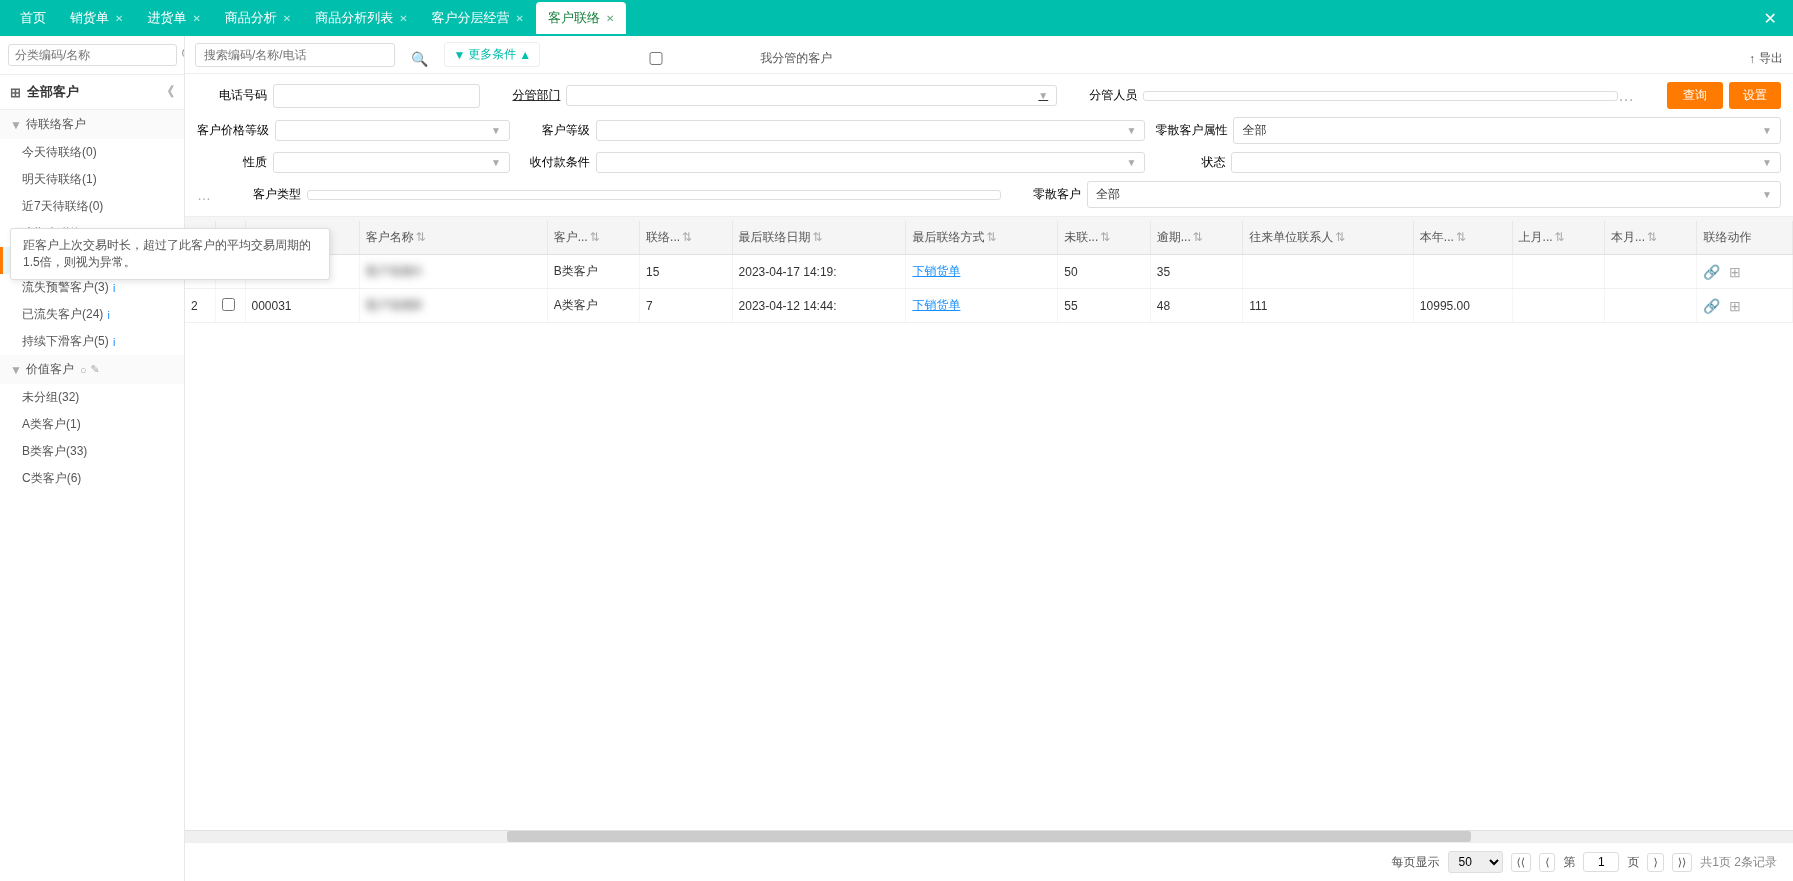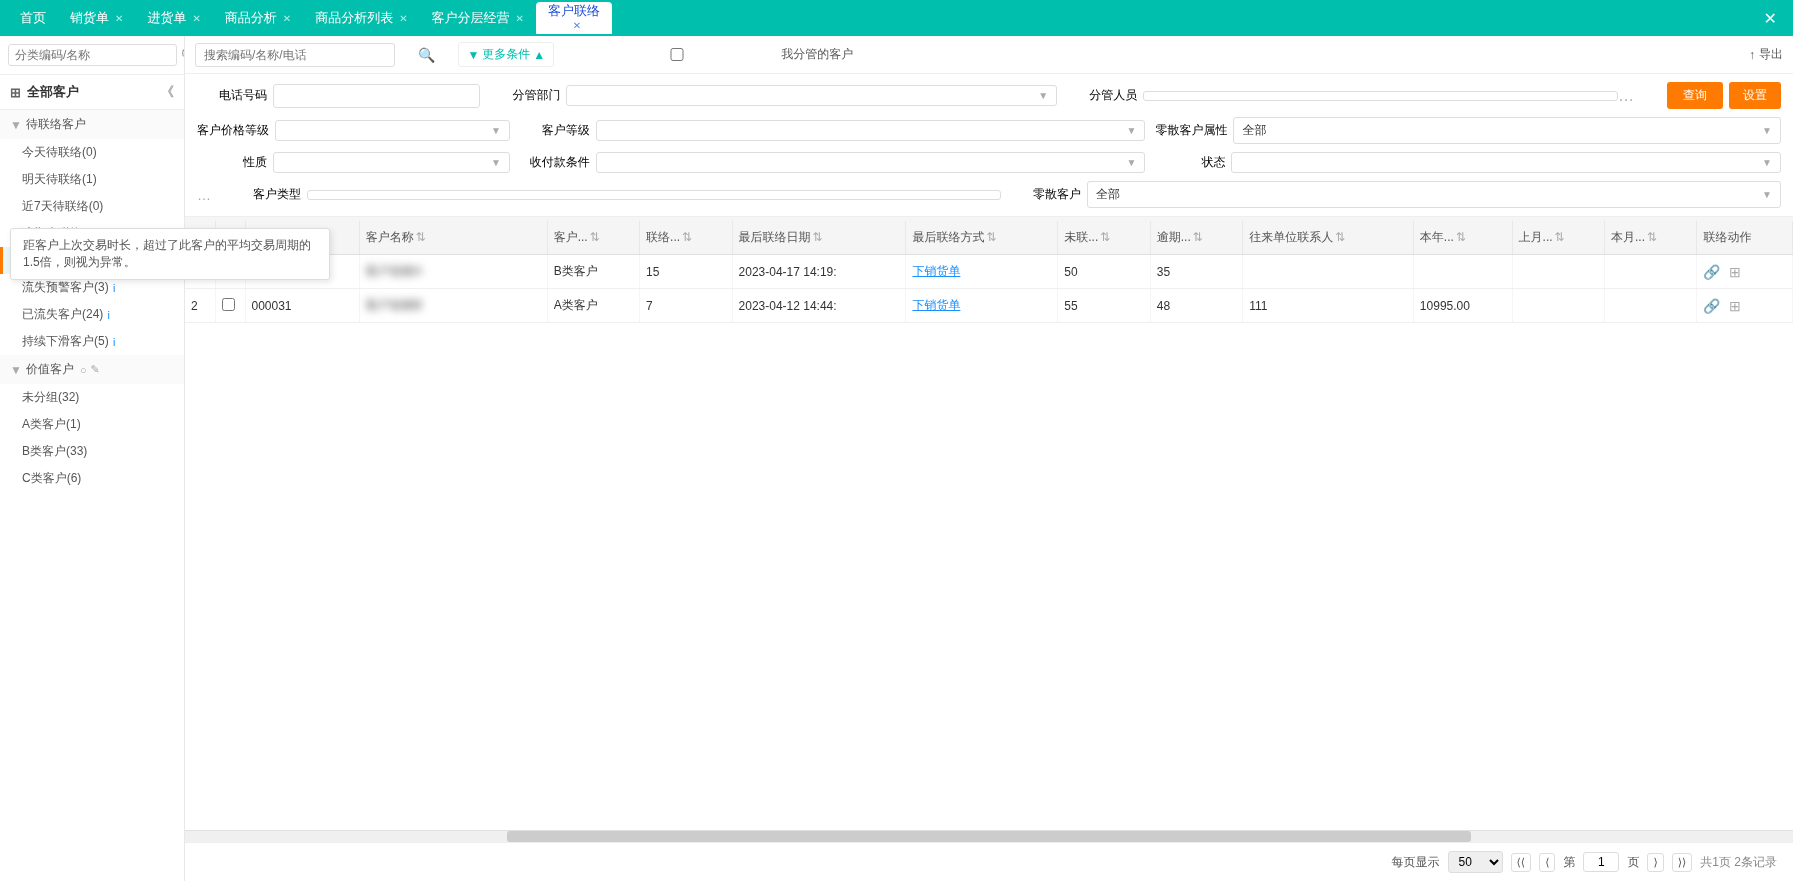--- a/index.html
+++ b/index.html
@@ -6,21 +6,21 @@
     body { font-family: "Microsoft YaHei", Arial, sans-serif; font-size: 12px; background: #f5f5f5; color: #333; overflow: hidden; }
 
     
     .top-nav {
       display: flex; align-items: center; background: #00bfad; height: 36px; padding: 0 8px;
     }
     .top-nav .nav-item {
       color: #fff; padding: 0 12px; height: 32px; display: flex; align-items: center; cursor: pointer; font-size: 13px; white-space: nowrap;
     }
     .top-nav .nav-item.active {
-      background: #fff; color: #1d4ed8; border-radius: 4px 4px 0 0; flex-direction: column;
+      background: #fff; color: #15803d; border-radius: 4px 4px 0 0;
     }
     .top-nav .nav-item .close-x { margin-left: 6px; font-size: 10px; opacity: 0.7; }
     .top-nav .nav-close-btn {
       margin-left: auto; color: #fff; cursor: pointer; font-size: 16px; padding: 0 8px;
     }
 
     
     .main-layout { display: flex; height: calc(881px - 36px); }
 
     
@@ -54,21 +54,21 @@
     
     .tooltip-box {
       position: absolute; left: 10px; top: 228px; background: #fff; border: 1px solid #ddd; padding: 8px 12px; font-size: 12px; color: #555; z-index: 100; box-shadow: 2px 2px 6px rgba(0,0,0,0.1); max-width: 320px; border-radius: 3px;
     }
 
     
     .content-area { flex: 1; display: flex; flex-direction: column; overflow: hidden; background: #f5f5f5; }
 
     
     .toolbar {
-      display: flex; align-items: center; padding: 6px 10px; background: #fff; border-bottom: 1px solid #eee; gap: 23px;
+      display: flex; align-items: flex-end; padding: 6px 10px; background: #fff; border-bottom: 1px solid #eee; gap: 16px;
     }
     .toolbar input {
       border: 1px solid #ddd; border-radius: 3px; padding: 4px 8px; font-size: 12px; width: 200px; outline: none;
     }
     .toolbar .search-btn { color: #aaa; cursor: pointer; font-size: 14px; }
     .toolbar .more-btn {
       display: flex; align-items: center; color: #00bfad; cursor: pointer; font-size: 12px; gap: 3px; border: 1px solid #eee; padding: 3px 8px; border-radius: 3px;
     }
     .toolbar .my-customers {
       display: flex; align-items: center; gap: 4px; font-size: 12px; color: #555; cursor: pointer;
@@ -265,21 +265,21 @@
       </div>
     </div>
 
     <div class="filter-area">
 
       <div class="filter-row">
         <div class="filter-item">
           <span class="filter-label">电话号码</span>
           <input class="filter-input" type="text" style="">
         </div>
-        <div class="filter-item" style="flex:2;">
+        <div class="filter-item" style="flex:2;text-decoration:underline;">
           <span class="filter-label">分管部门</span>
           <div class="filter-select">
             <span></span>
             <span class="chevron">▼</span>
           </div>
         </div>
         <div class="filter-item" style="flex:2;">
           <span class="filter-label">分管人员</span>
           <div class="filter-select" style="flex:1;">
             <span></span>

